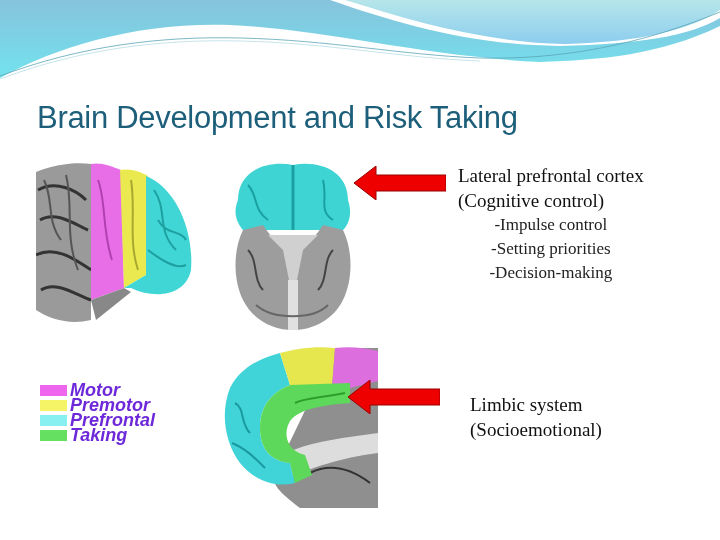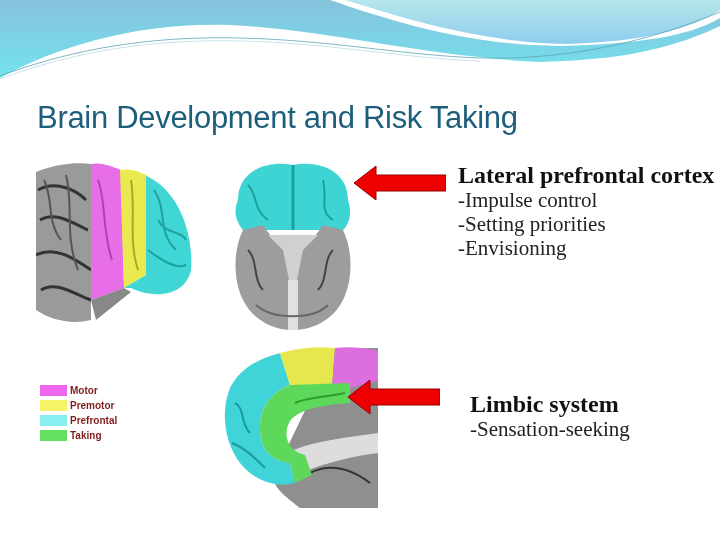--- a/index.html
+++ b/index.html
@@ -2,23 +2,23 @@
 <html><head>
 <meta charset="utf-8">
 <style>
   html, body { margin: 0; padding: 0; }
   body { width: 720px; height: 540px; position: relative; overflow: hidden; background: #ffffff; font-family: "Liberation Serif", serif; }
   .wave { position: absolute; left: 0; top: 0; width: 720px; height: 90px; }
   .title { position: absolute; left: 37px; top: 100px; font-family: "Liberation Sans", sans-serif; font-size: 31px; color: #1d5f7a; letter-spacing: -0.3px; white-space: nowrap; text-align: center; }
   .figure { position: absolute; }
   .arrow { position: absolute; }
   .text-block { position: absolute; color: #111; }
-  .heading { font-weight: bold; font-size: 24px; line-height: 25px; }
-  .item { font-size: 21px; line-height: 24px; color: #222; }
-  .legend { position: absolute; left: 40px; top: 383px; font-family: "Liberation Sans", sans-serif; font-weight: bold; font-size: 10px; color: #7f1d1d; }
+  .heading { font-weight: normal; font-size: 19px; line-height: 25px; }
+  .item { font-size: 17px; line-height: 24px; color: #222; text-align: center; }
+  .legend { position: absolute; left: 40px; top: 383px; font-family: "Liberation Sans", sans-serif; font-weight: bold; font-size: 18px; color: #6d28d9; font-style: italic; }
   .legend-row { display: flex; align-items: center; height: 15px; }
   .swatch { width: 27px; height: 11px; margin-right: 3px; }
 </style>
 </head>
 <body>
 
 <svg class="wave" viewBox="0 0 720 90" preserveAspectRatio="none">
   <defs>
     <linearGradient id="g1" x1="0" y1="0" x2="0" y2="1">
       <stop offset="0" stop-color="#86c3dc"></stop>
@@ -61,23 +61,24 @@
   <path d="M20,90 C30,100 25,120 35,130 M105,90 C95,100 100,120 90,130" stroke="#444" stroke-width="2" fill="none"></path>
   <path d="M28,145 C45,160 85,160 100,145" stroke="#666" stroke-width="2" fill="none"></path>
 </svg>
 
 <svg class="arrow" style="left:354px; top:166px;" width="92" height="34" viewBox="0 0 92 34">
   <path d="M0,17 L22,0 L22,9 L92,9 L92,25 L22,25 L22,34 Z" fill="#ee0000" stroke="#990000" stroke-width="1"></path>
 </svg>
 
 <div class="text-block" style="left:458px; top:163px;">
   <div class="heading">Lateral prefrontal cortex</div>
+  <div class="heading">(Cognitive control)</div>
   <div class="item">-Impulse control</div>
   <div class="item">-Setting priorities</div>
-  <div class="item">-Envisioning</div>
+  <div class="item">-Decision-making</div>
 </div>
 
 <div class="legend">
   <div class="legend-row">
     <span class="swatch" style="background:#ee66ee;"></span>
     <span>Motor</span>
   </div>
   <div class="legend-row">
     <span class="swatch" style="background:#f4f466;"></span>
     <span>Premotor</span>
@@ -103,14 +104,14 @@
   <path d="M70,42 L130,40 L130,60 C105,62 80,65 70,78 C62,92 68,108 85,112 L92,132 L75,140 L70,120 C50,118 40,105 40,85 C40,60 55,48 70,42 Z" fill="#5ed85a"></path>
   <path d="M75,60 C85,55 100,55 125,50" stroke="#2e9e2a" stroke-width="2" fill="none"></path>
 </svg>
 
 <svg class="arrow" style="left:348px; top:380px;" width="92" height="34" viewBox="0 0 92 34">
   <path d="M0,17 L22,0 L22,9 L92,9 L92,25 L22,25 L22,34 Z" fill="#ee0000" stroke="#990000" stroke-width="1"></path>
 </svg>
 
 <div class="text-block" style="left:464px; top:392px;margin-left:6px;">
   <div class="heading">Limbic system</div>
-  <div class="item">-Sensation-seeking</div>
+  <div class="heading" style="margin-bottom:6px;">(Socioemotional)</div>
 </div>
 
 </body></html>

